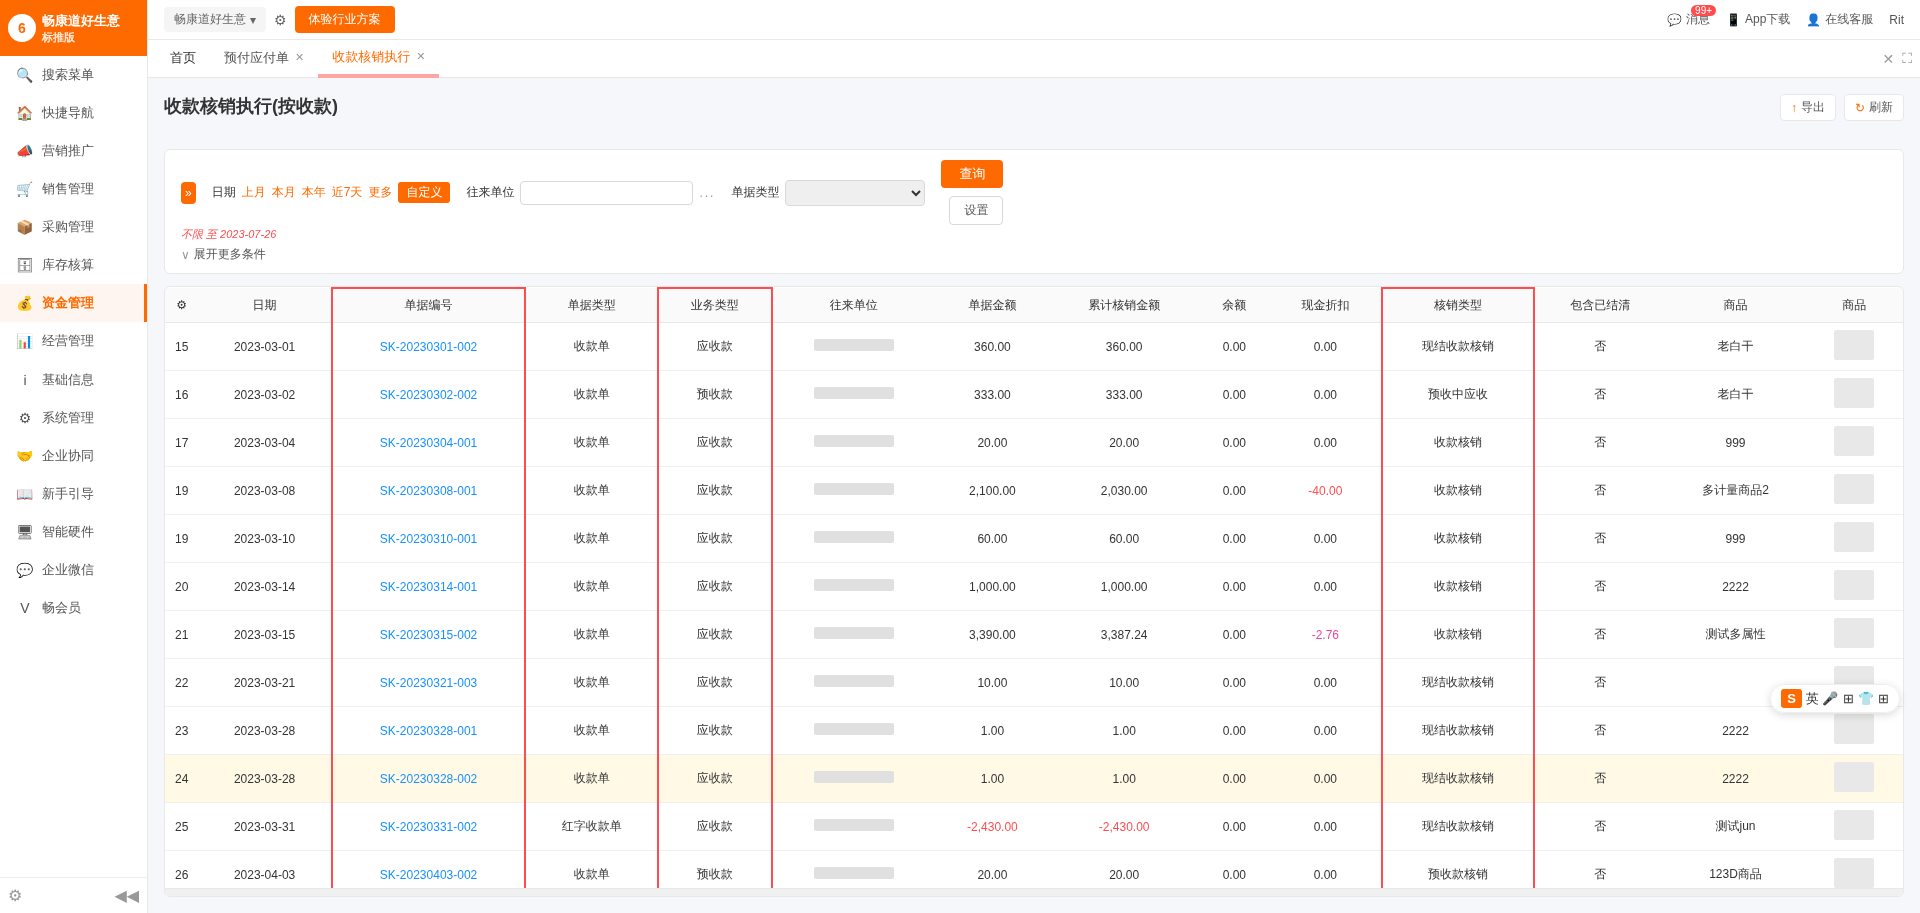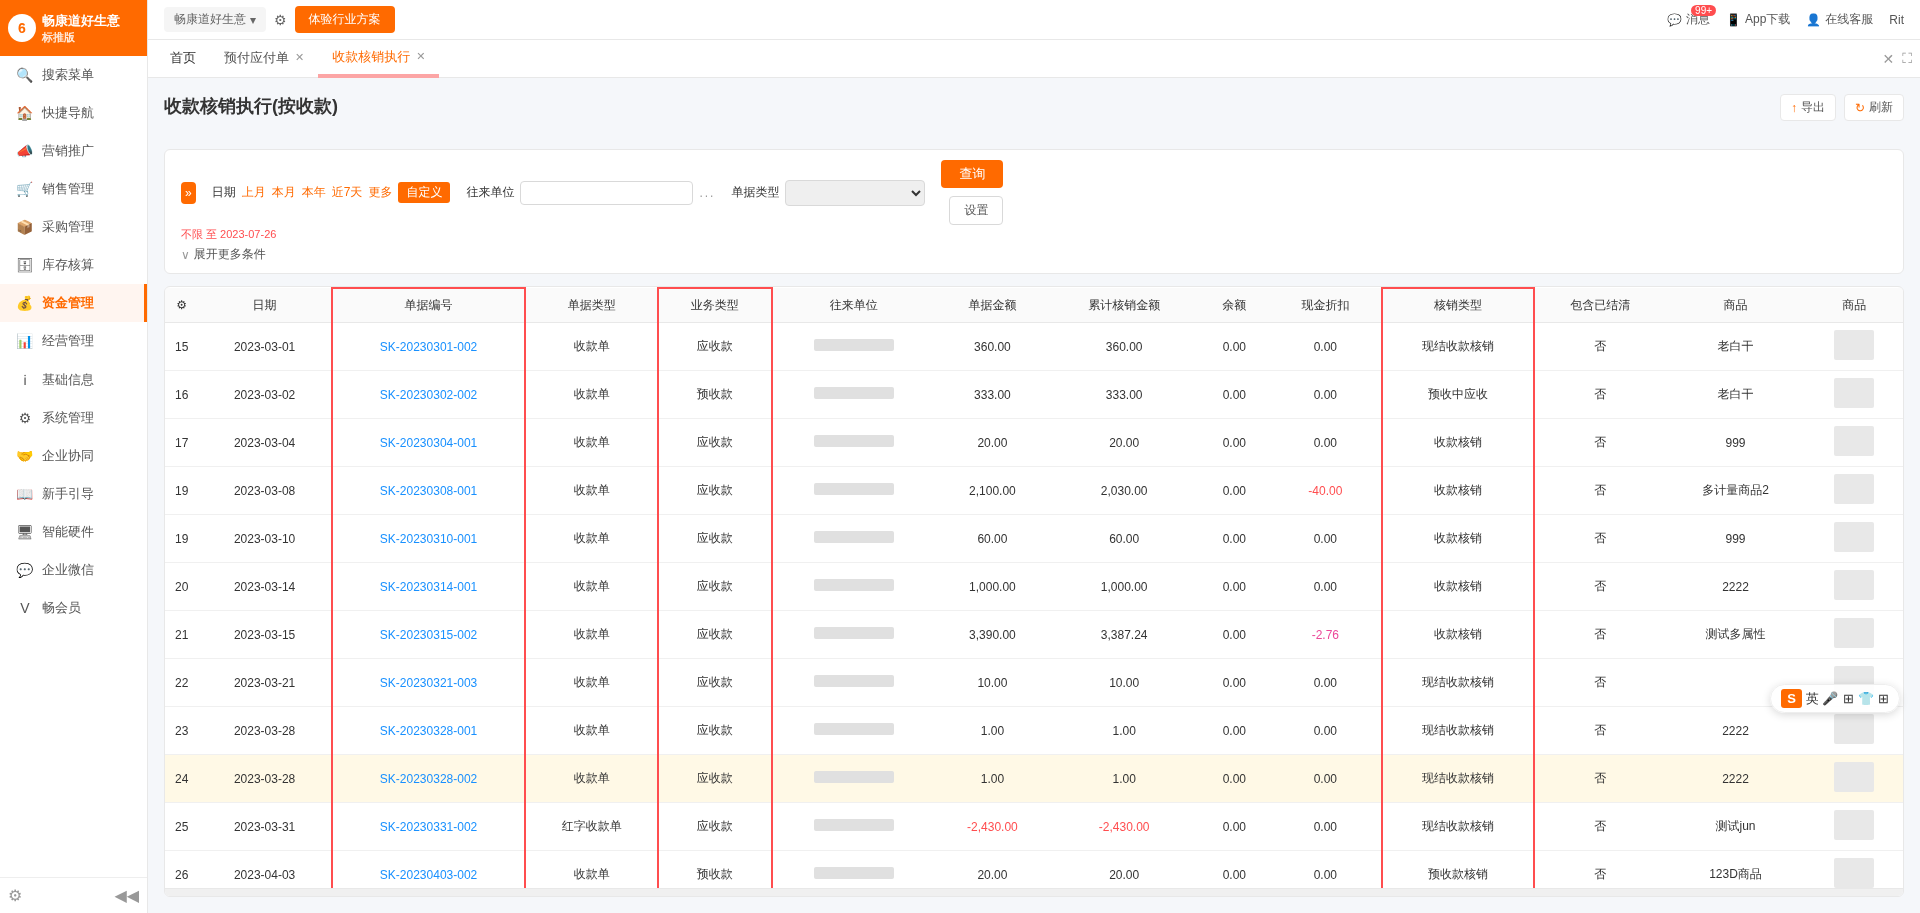--- a/index.html
+++ b/index.html
@@ -245,21 +245,21 @@
           <span class="filter-label">单据类型</span>
           <select class="filter-select">
             <option></option>
           </select>
         </div>
         <div class="filter-btn-group">
           <button class="filter-query-btn">查询</button>
           <button class="filter-set-btn">设置</button>
         </div>
       </div>
-      <div style="display:flex;align-items:flex-start;gap:8px;margin-top:2px;">
+      <div style="display:flex;align-items:flex-start;gap:8px;margin-top:2px;font-style:italic;">
         <div>
           <span style="color:#ff4d4f;font-size:11px;">不限 至 2023-07-26</span>
         </div>
       </div>
       <div class="expand-btn">
         <span class="expand-icon">∨</span>
         <span>展开更多条件</span>
       </div>
     </div>
 

